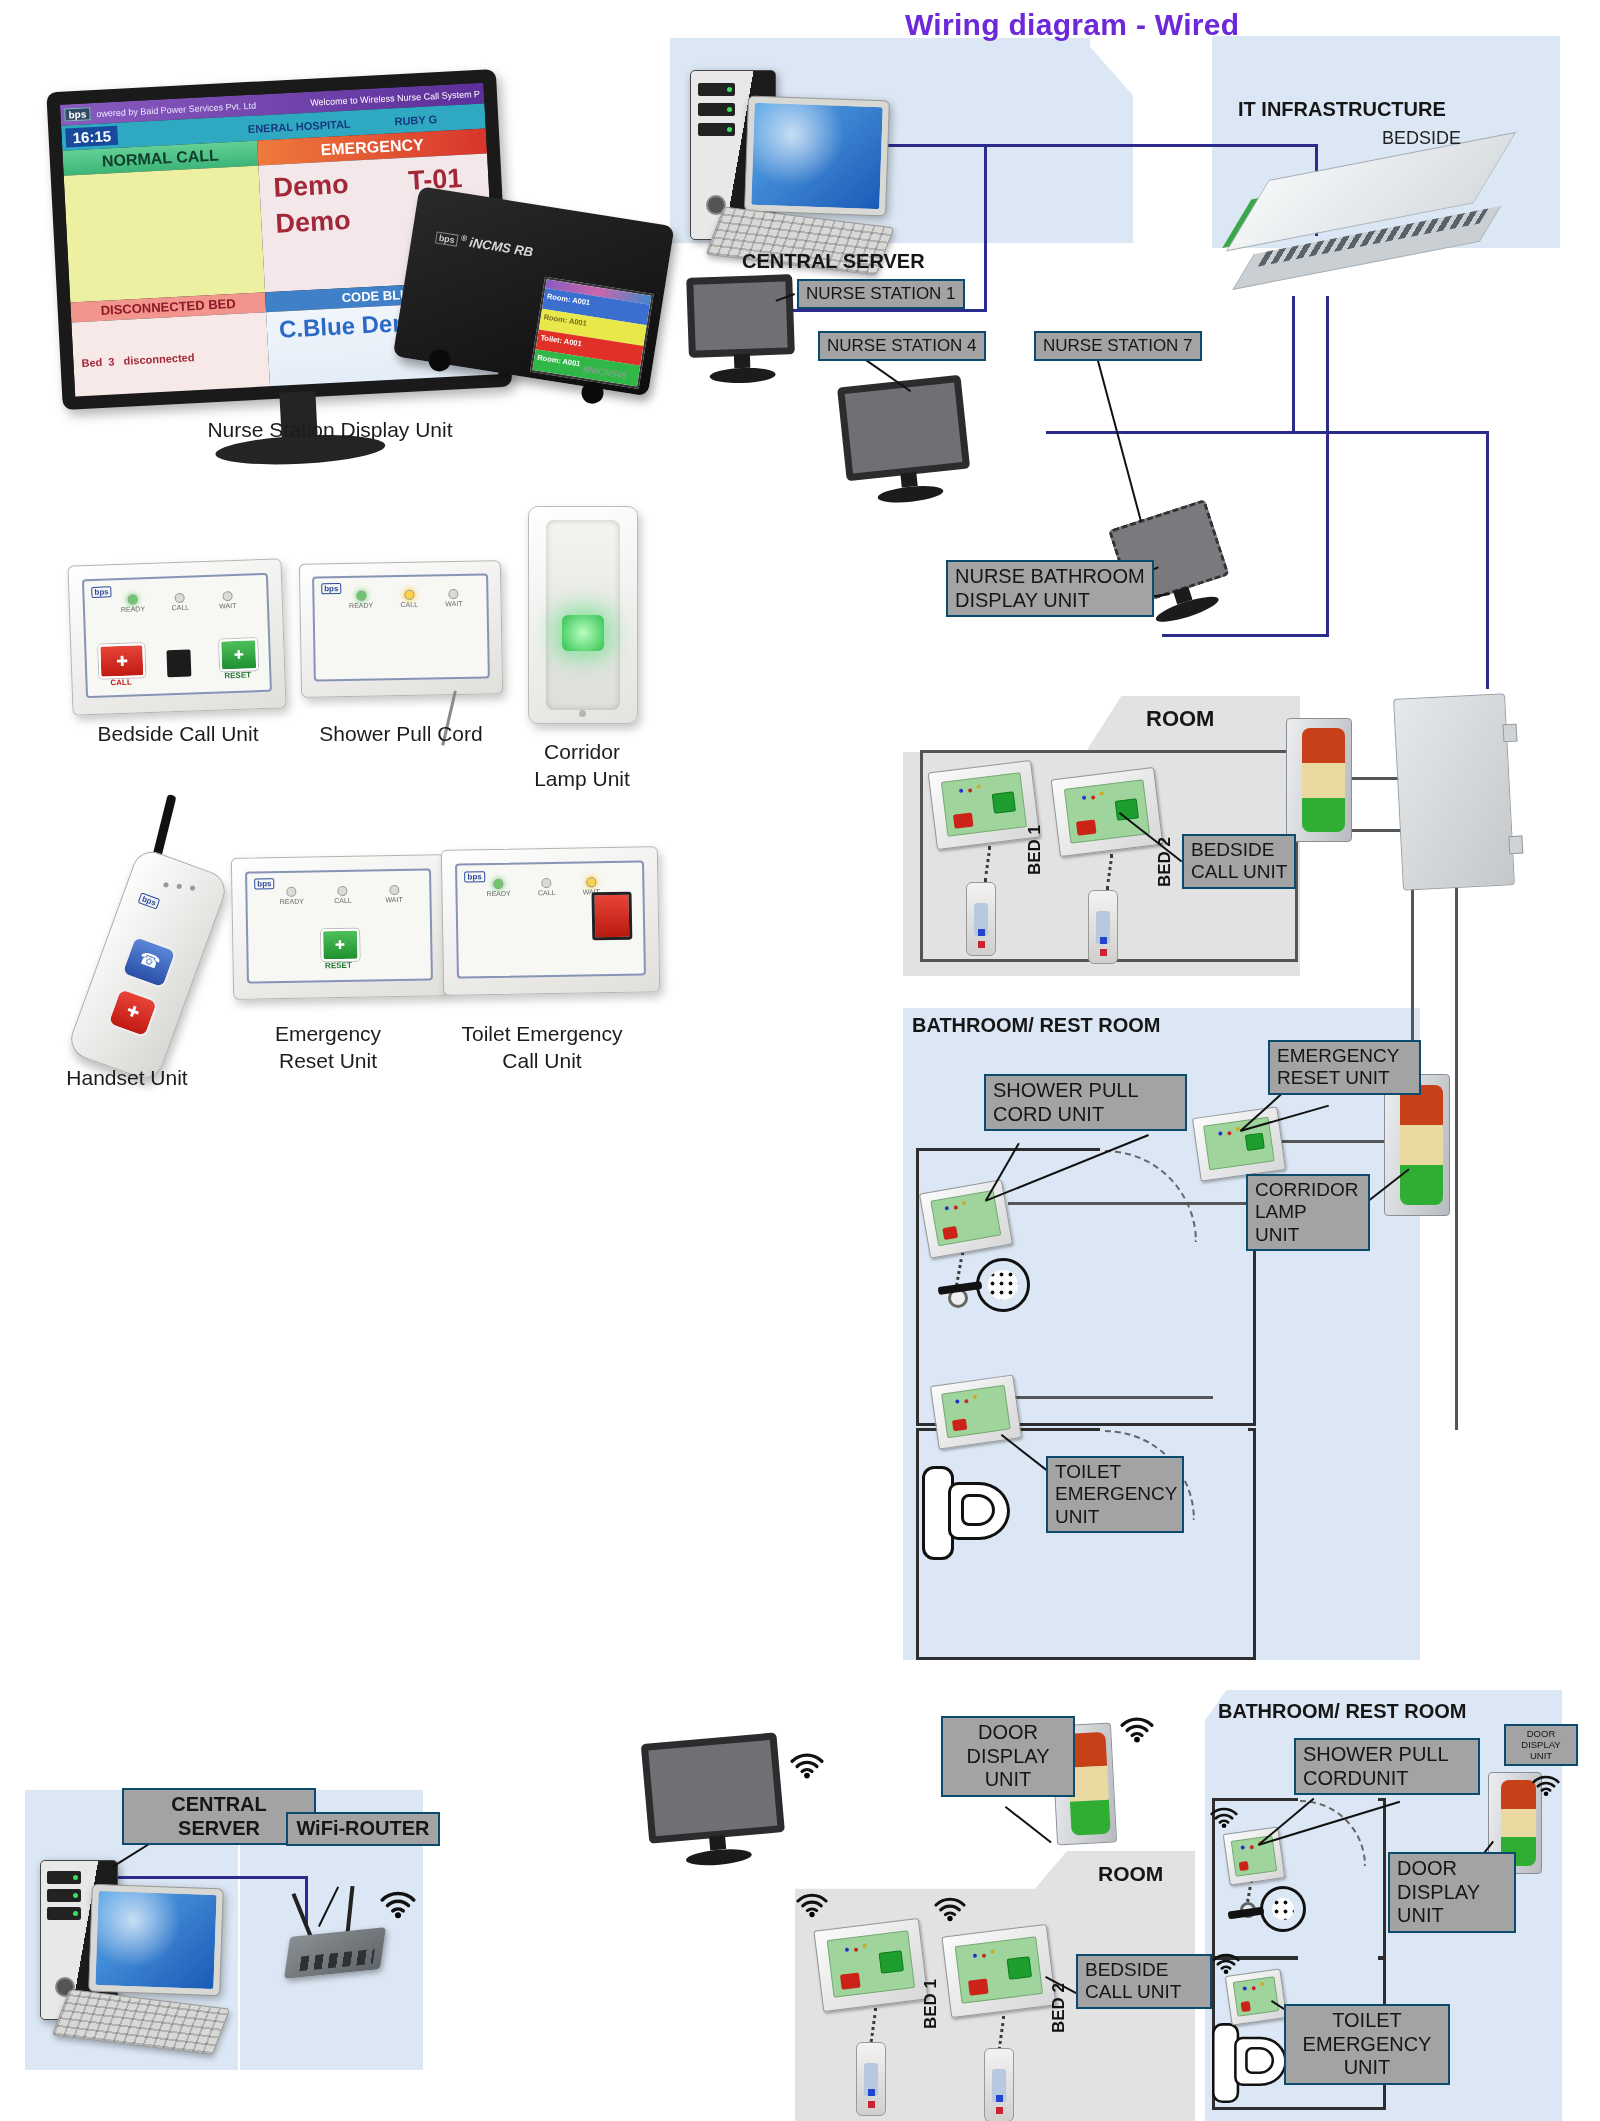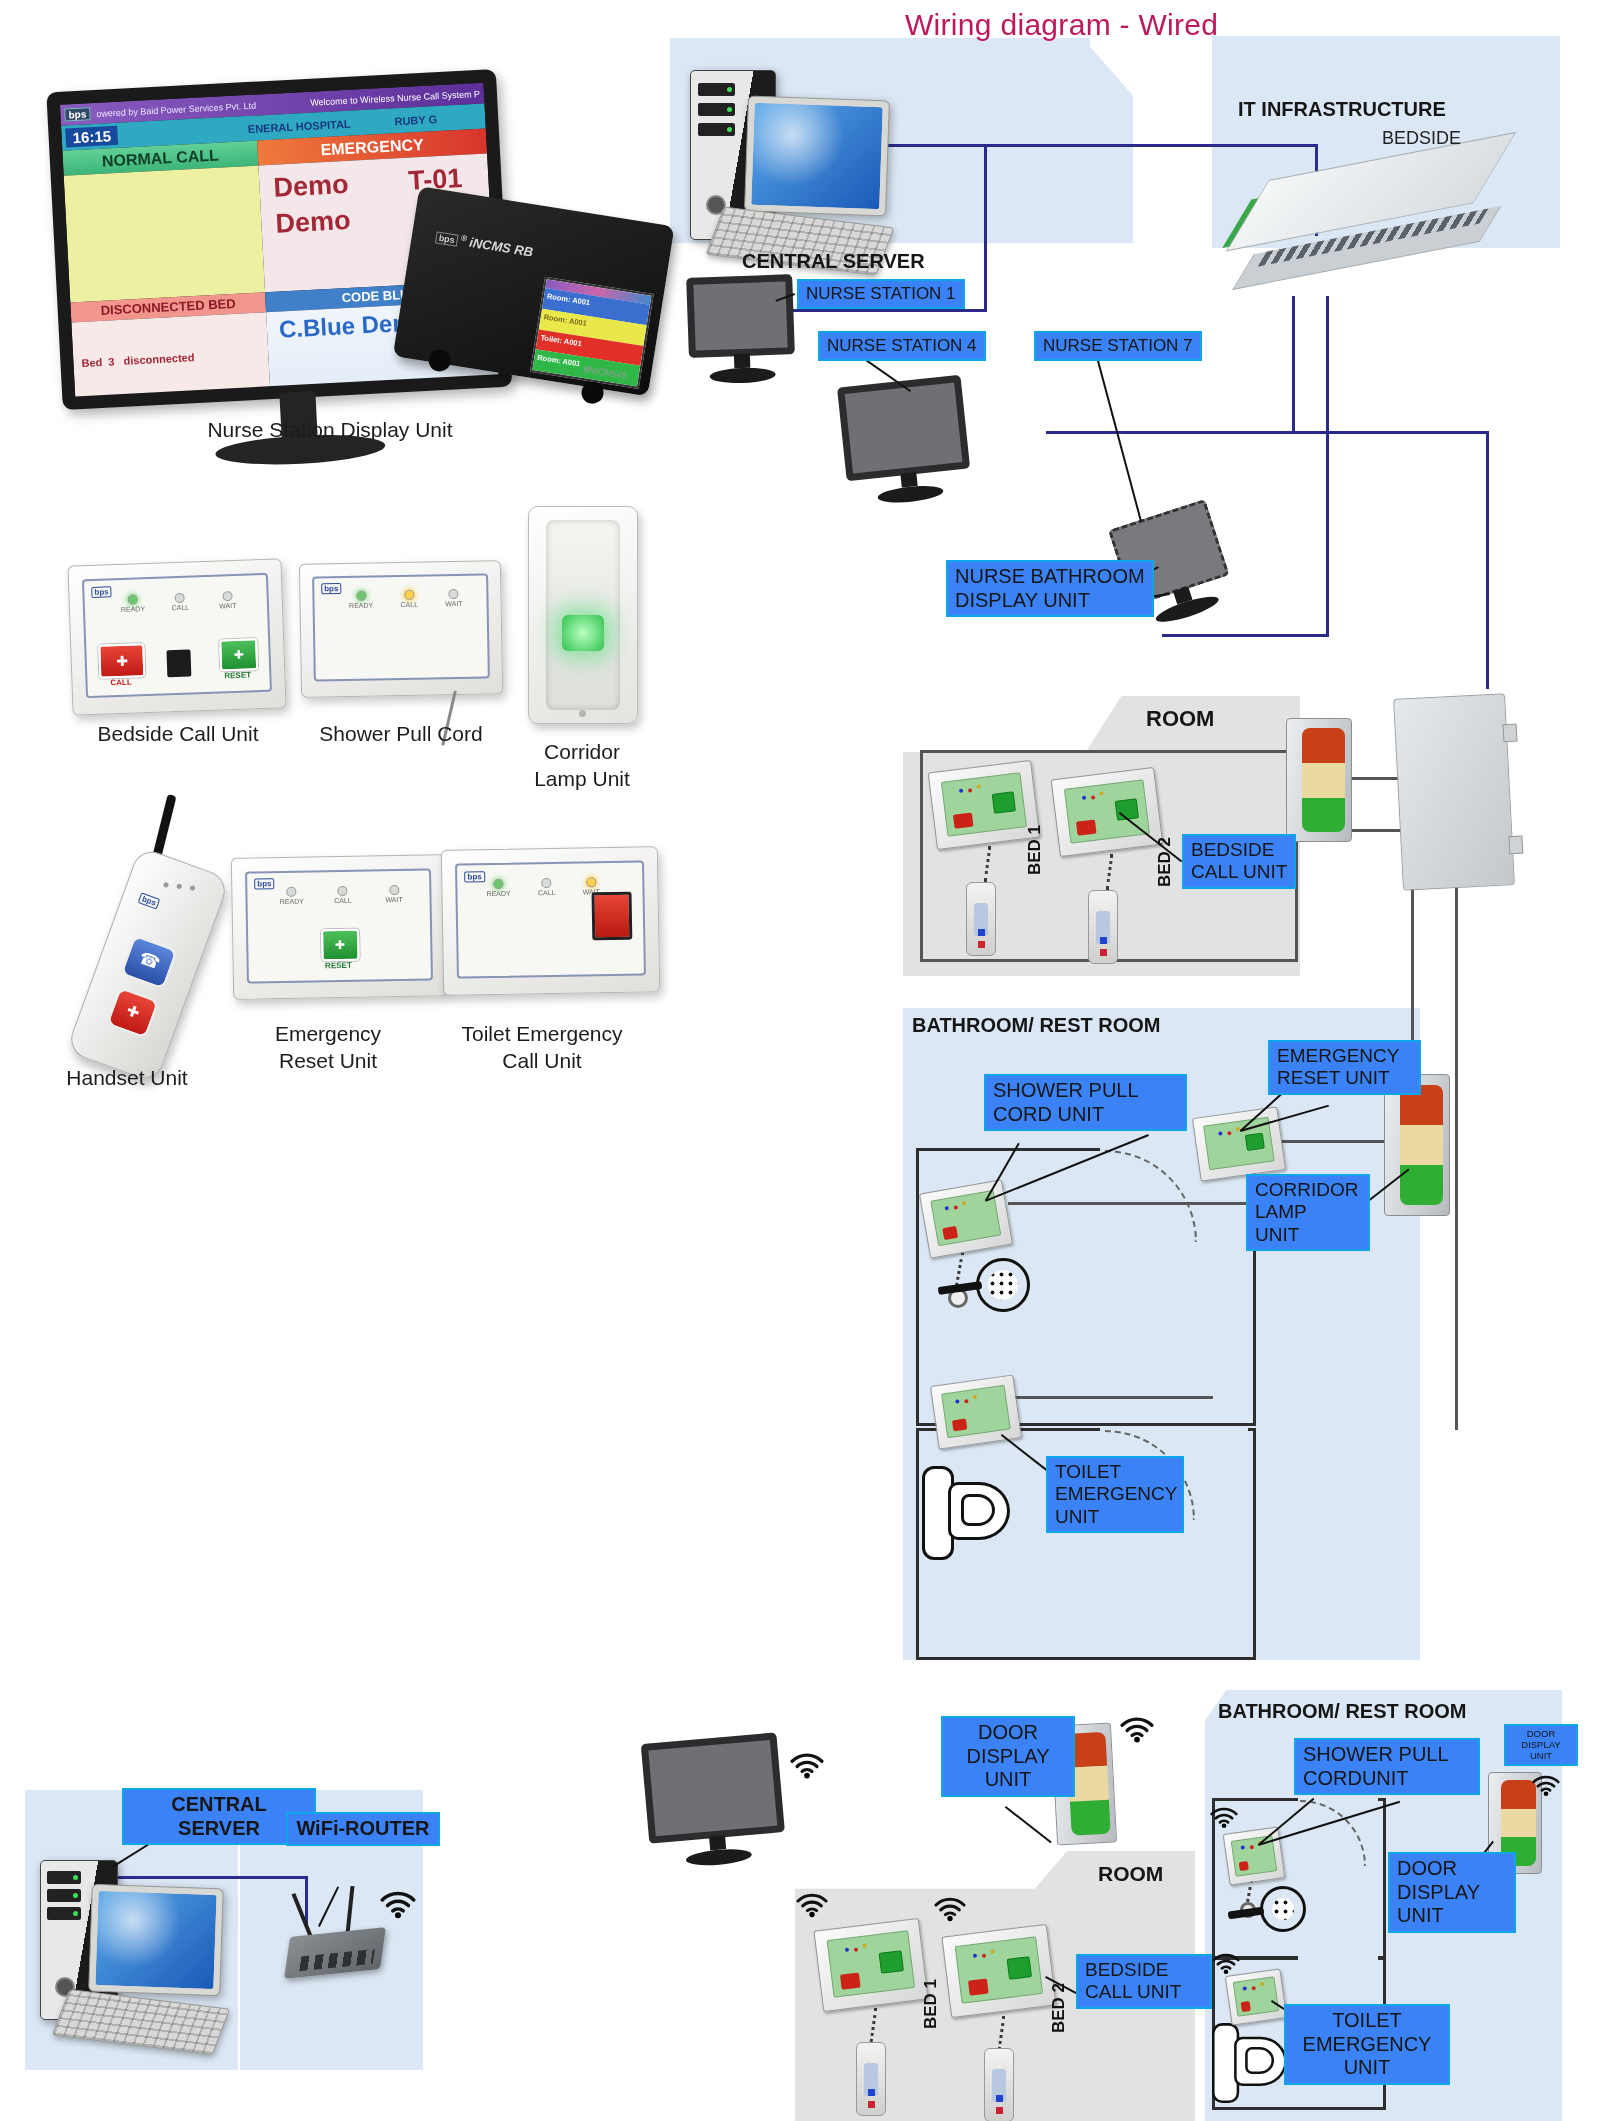--- a/index.html
+++ b/index.html
@@ -1,20 +1,20 @@
 <!DOCTYPE html>
 <html><head>
 <meta charset="utf-8">
 <style>
   html,body{margin:0;padding:0;background:#fff}
   .c{position:relative;width:1600px;height:2121px;background:#fff;font-family:"Liberation Sans",sans-serif;overflow:hidden}
   .abs{position:absolute}
-  .title{position:absolute;font-size:30px;font-weight:normal;color:#be185d;letter-spacing:.3px;z-index:6}
+  .title{position:absolute;font-size:30px;font-weight:bold;color:#6d28d9;letter-spacing:.3px;z-index:6}
   .blabel{position:absolute;font-weight:bold;color:#161616;z-index:6}
-  .callout{position:absolute;background:#3b82f6;border:2px solid #0ea5e9;color:#161616;font-size:19px;line-height:1.18;padding:3px 7px;white-space:pre-line;z-index:7}
+  .callout{position:absolute;background:#a3a3a3;border:2px solid #0c4a6e;color:#161616;font-size:19px;line-height:1.18;padding:3px 7px;white-space:pre-line;z-index:7}
   .callout.center{text-align:center}
   .callout.bold{font-weight:bold}
   .caption{position:absolute;color:#1c1c1c;font-size:21px;line-height:1.3;text-align:center;white-space:pre-line;z-index:5}
   .wire{position:absolute;background:#2b2b8e;z-index:2}
   .gwire{position:absolute;background:#555;z-index:2}
   .leader{position:absolute;height:0;border-top:2px solid #111;transform-origin:0 0;z-index:6}
   .pb{position:absolute;background:#dbe7f4;z-index:0}
   .rb{position:absolute;background:#e2e2e2;z-index:0}
   .vlabel{position:absolute;font-weight:bold;font-size:17px;color:#111;white-space:nowrap;transform:rotate(-90deg);z-index:6}
   .wrect{position:absolute;border:3px solid #555;z-index:1}

